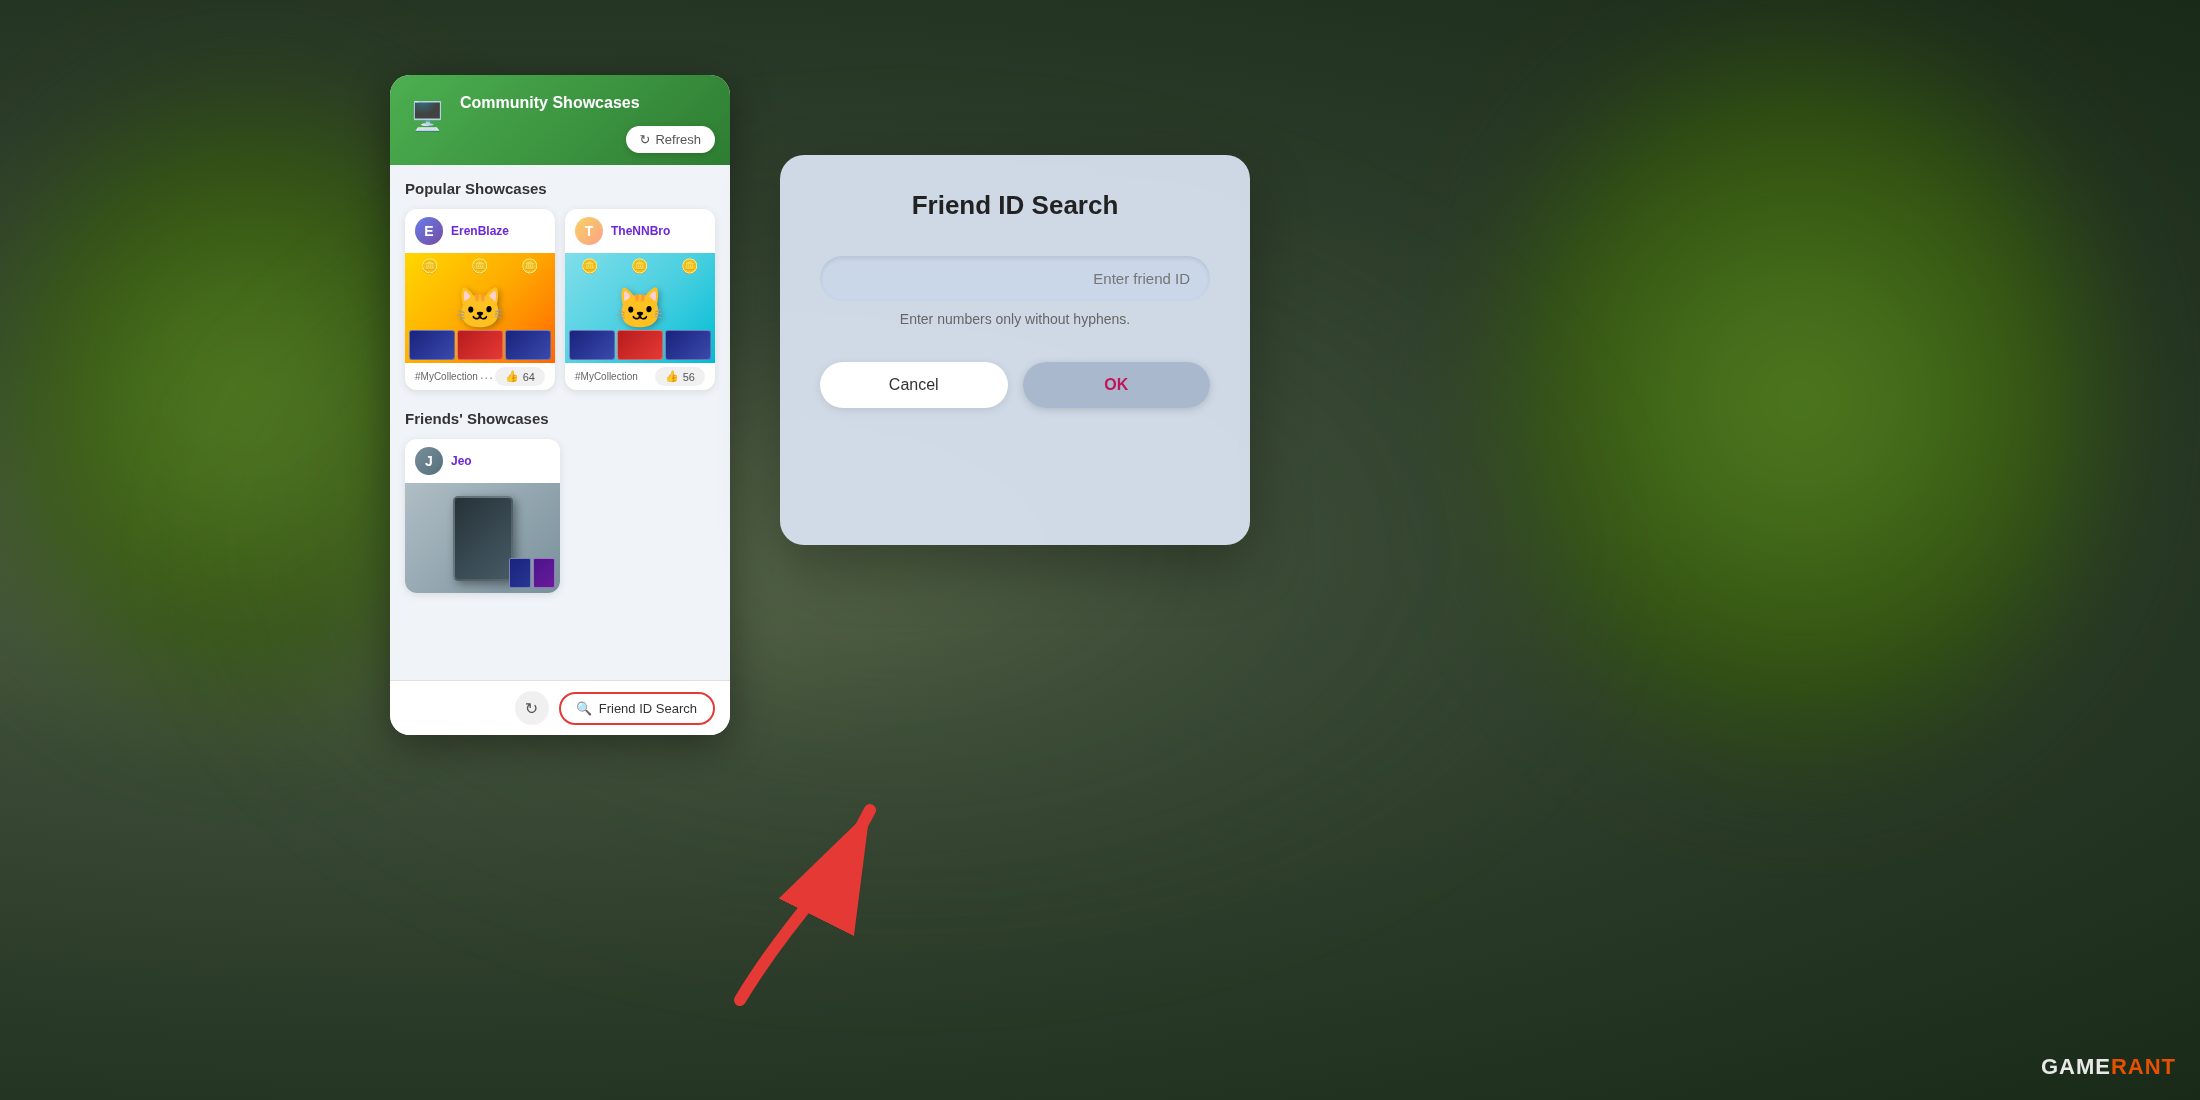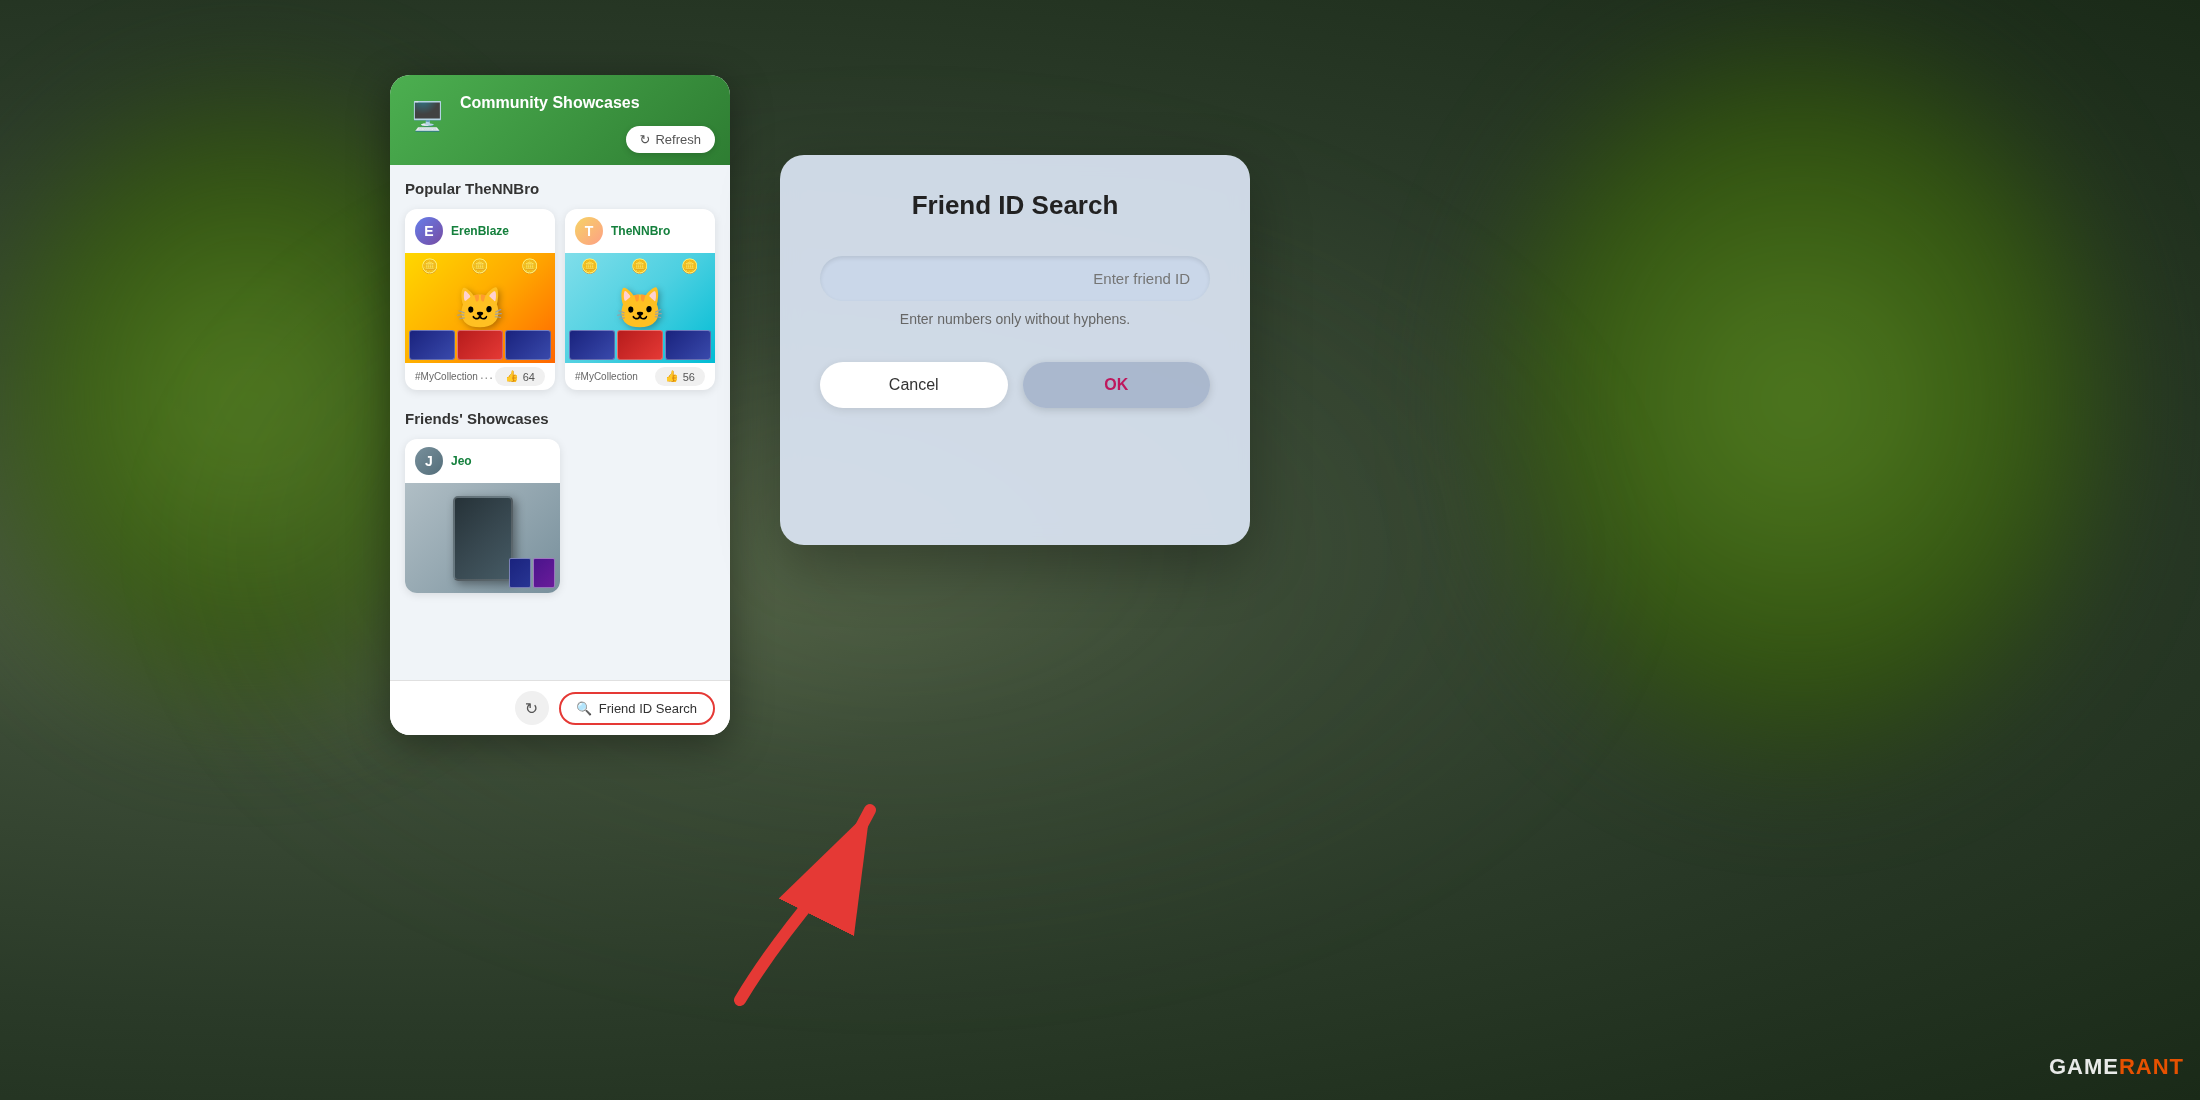--- a/index.html
+++ b/index.html
@@ -152,21 +152,21 @@
       font-weight: 600;
     }
 
     .avatar-img-2 {
       background: linear-gradient(135deg, #f6d365 0%, #fda085 100%);
     }
 
     .username {
       font-size: 12px;
       font-weight: 600;
-      color: #15803d;
+      color: #6d28d9;
     }
 
     .card-image {
       width: 100%;
       height: 110px;
       background: linear-gradient(135deg, #ffd700 0%, #ffaa00 50%, #ff6600 100%);
       position: relative;
       overflow: hidden;
     }
 
@@ -419,21 +419,21 @@
       color: #be185d;
       cursor: pointer;
       font-weight: 700;
       box-shadow: 0 2px 8px rgba(0,0,0,0.15);
     }
 
     
     .watermark {
       position: absolute;
       bottom: 20px;
-      right: 16px;
+      right: 24px;
       color: rgba(255,255,255,0.8);
       font-size: 22px;
       font-weight: 800;
       letter-spacing: 1px;
     }
 
     .watermark-game {
       color: rgba(255,255,255,0.9);
     }
 
@@ -464,21 +464,21 @@
     <span class="panel-header-icon">🖥️</span>
     <div class="panel-title">Community Showcases</div>
     <button class="refresh-btn">
       <span>↻</span>
       <span>Refresh</span>
     </button>
   </div>
 
   <div class="panel-body">
 
-    <div class="section-title">Popular TheNNBro</div>
+    <div class="section-title">Popular Showcases</div>
     <div class="showcases-grid">
 
       <div class="showcase-card">
         <div class="card-user">
           <div class="avatar">
             <div class="avatar-img">E</div>
           </div>
           <span class="username">ErenBlaze</span>
         </div>
         <div class="card-image">

